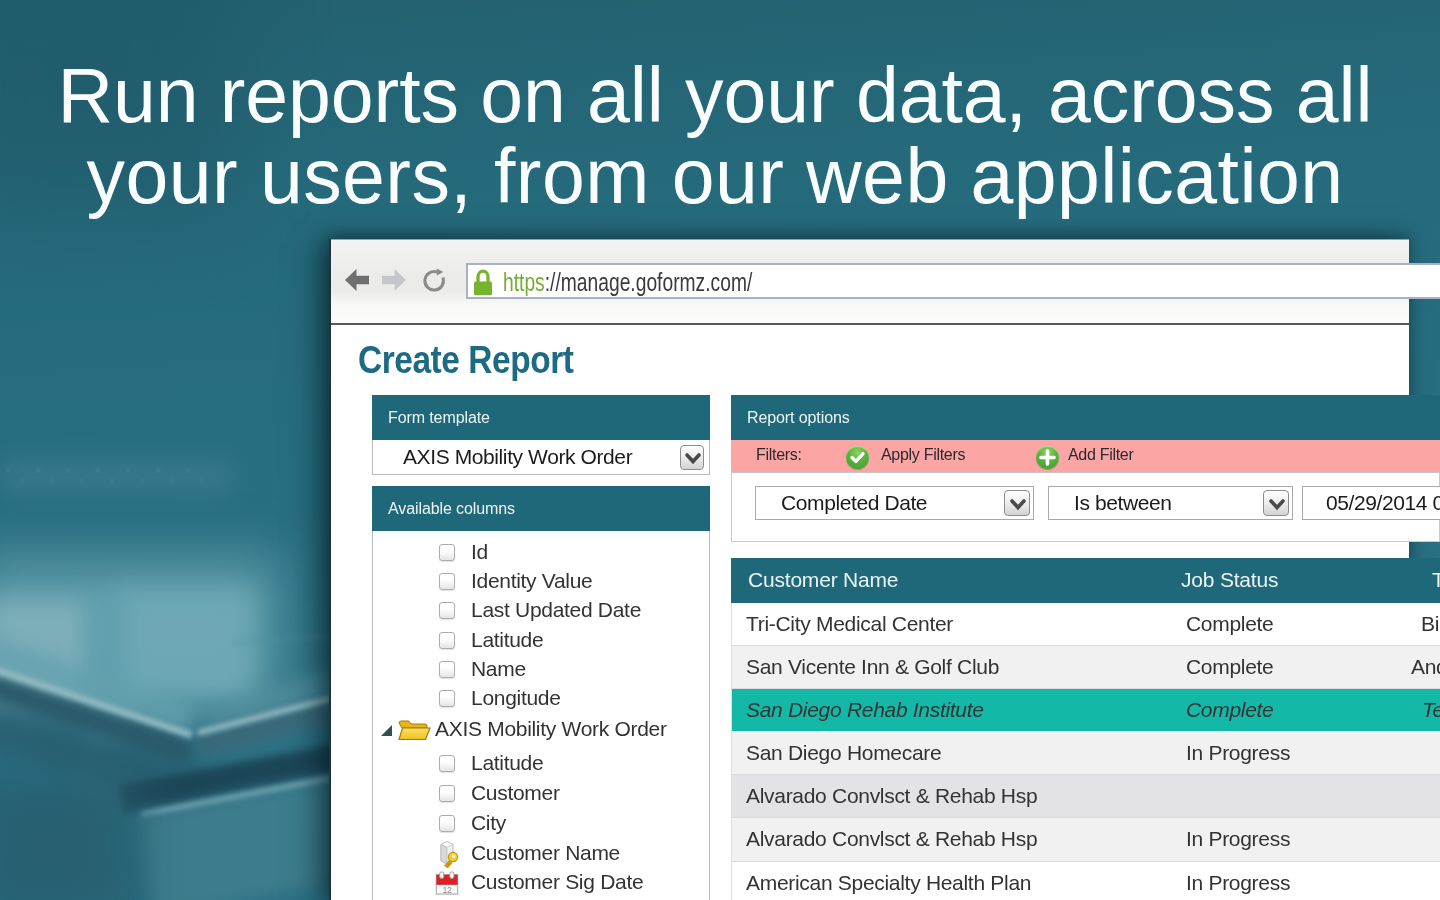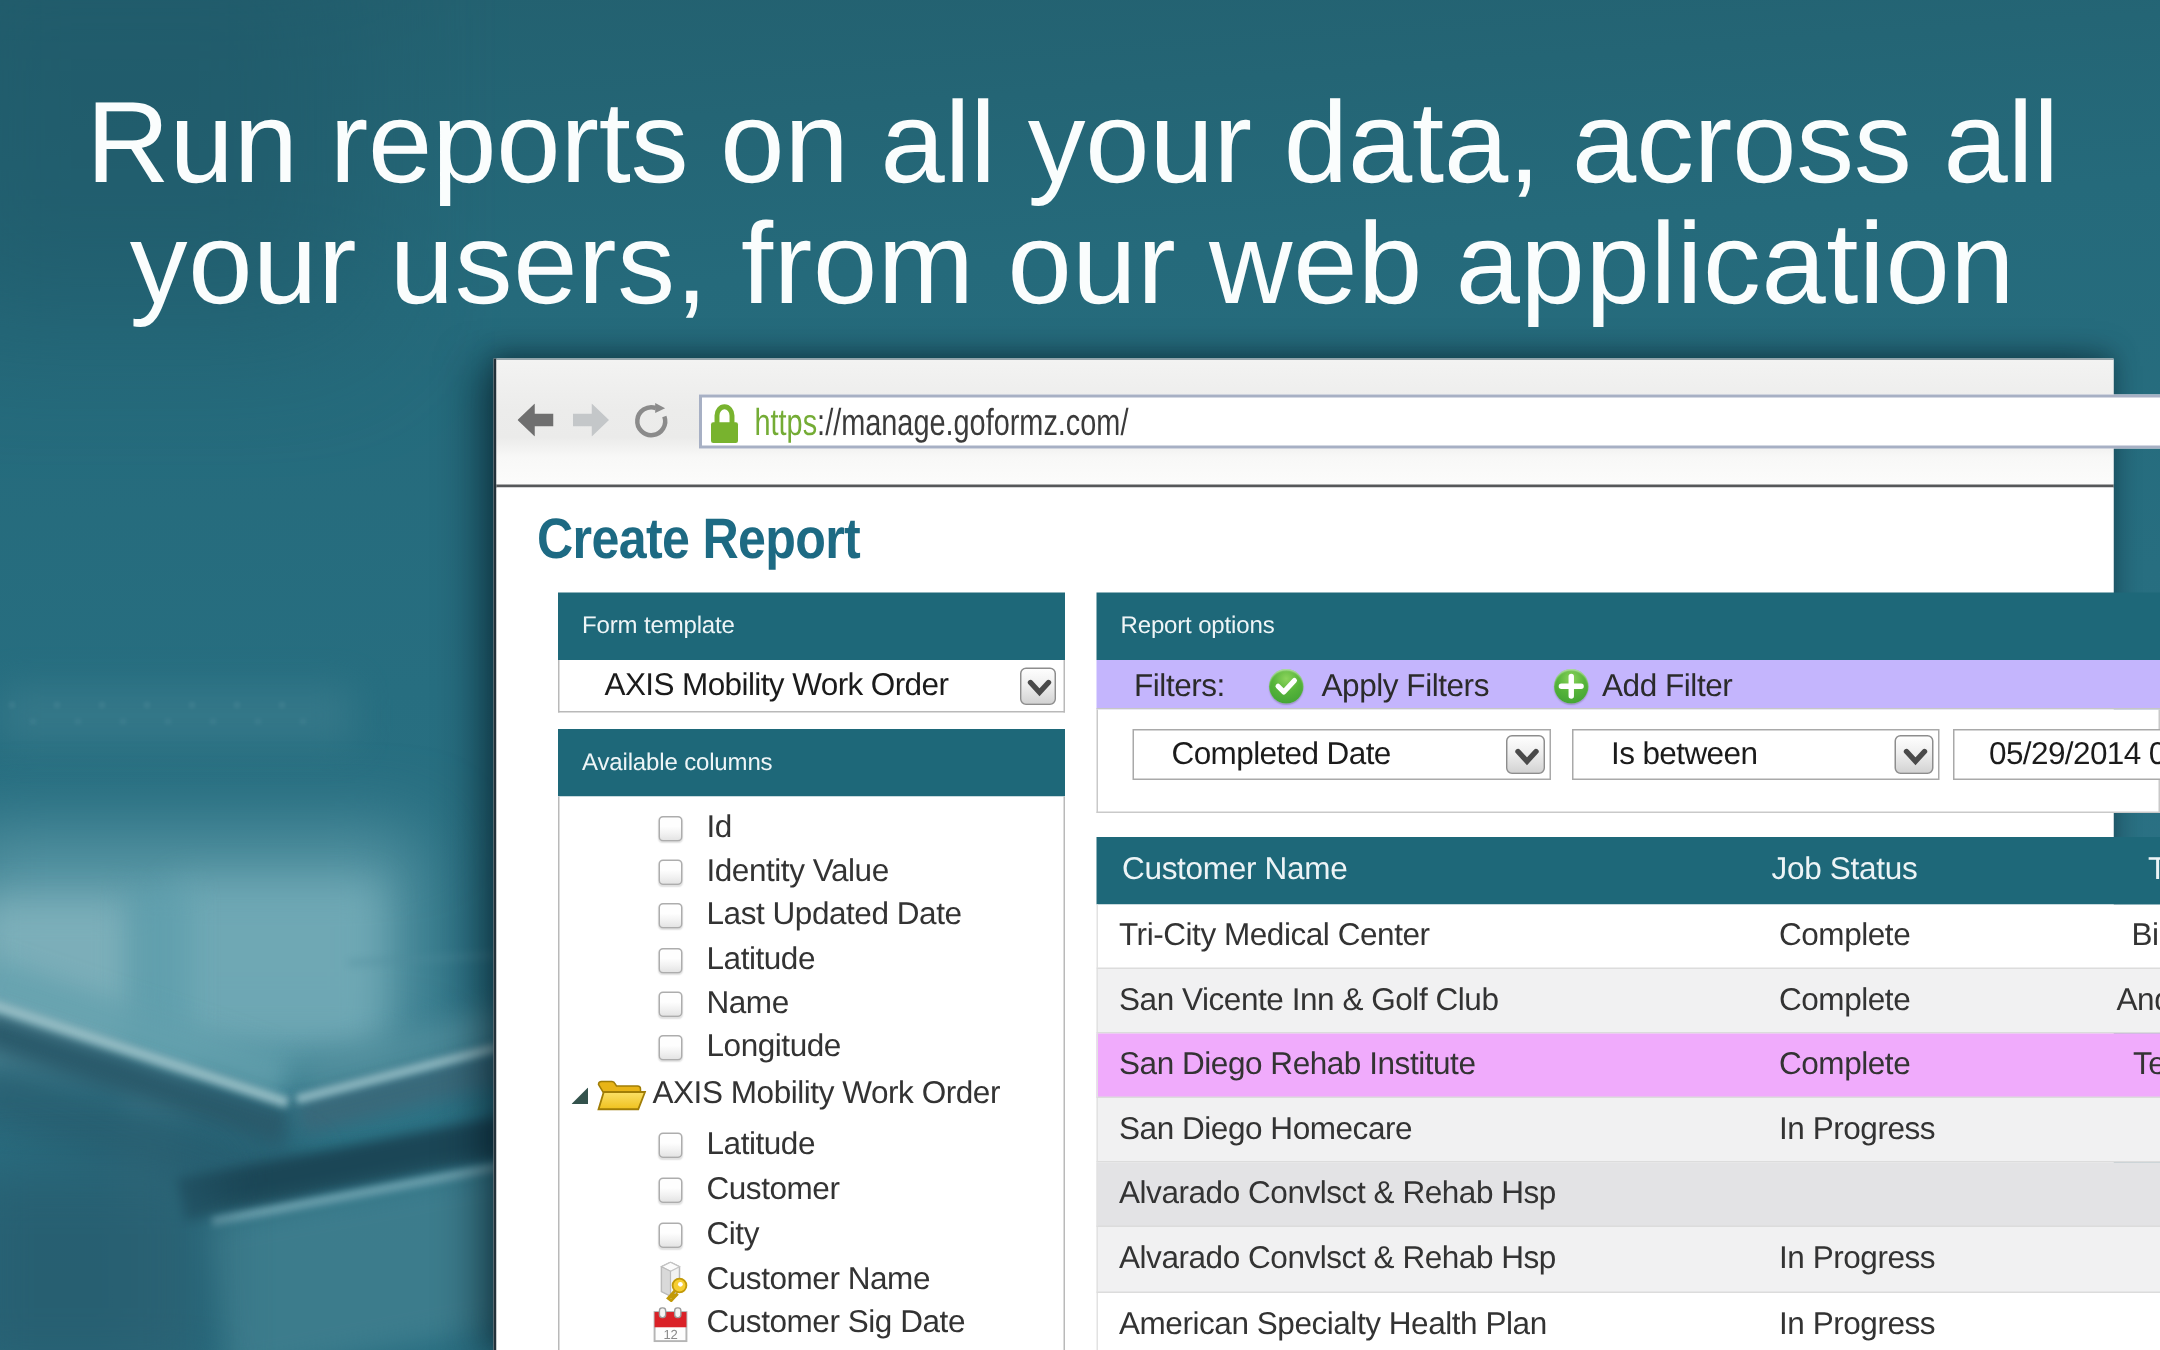--- a/index.html
+++ b/index.html
@@ -75,23 +75,23 @@
   .cbx {
     position:absolute; left:66px; top:6px; width:16px; height:17px;
     background:linear-gradient(#fefefe 40%, #f2f2f2 70%, #e4e4e4);
     border:1px solid #adadad; border-radius:3px;
     box-shadow:0 1px 1px rgba(0,0,0,0.12);
   }
   .frow { position:relative; height:32px; font-size:21px; color:#333; letter-spacing:-0.3px; }
   .frow .lbl { position:absolute; left:62px; top:3px; }
   .rightpanel { position:absolute; left:400px; top:156px; width:709px; }
   .filterbar {
-    position:relative; height:33px; background:#c4b5fd;
+    position:relative; height:33px; background:#fca5a5;
     border-bottom:1px solid #c6c6c6;
-    font-size:21px; color:#2b2b2b; letter-spacing:-0.3px;
+    font-size:16px; color:#2b2b2b; letter-spacing:-0.3px;
   }
   .ropts-body { position:relative; height:69px; background:#fff; border:1px solid #c9c9c9; border-top:none; }
   .fsel {
     position:absolute; top:13px; height:34px; background:#fff;
     border:1px solid #a9a9a9; font-size:21px; line-height:32px; color:#1b1b1b;
     letter-spacing:-0.4px;
   }
   .fsel .ddbtn { right:3px; top:3px; width:26px; height:26px; }
   .fsel .ddbtn svg { left:4px; top:7px; }
   .gcirc { position:absolute; width:23px; height:23px; border-radius:50%;
@@ -295,21 +295,21 @@
       <div class="drow" style="background:#fff;">
         <span class="c1">Tri-City Medical Center</span>
         <span class="c2">Complete</span>
         <span style="left:689px;">Billing</span>
       </div>
       <div class="drow" style="background:#f1f1f2;">
         <span class="c1">San Vicente Inn &amp; Golf Club</span>
         <span class="c2">Complete</span>
         <span style="left:679px;">Anderson</span>
       </div>
-      <div class="drow" style="background:#f0abfc;">
+      <div class="drow" style="background:#14b8a6;font-style:italic;">
         <span class="c1">San Diego Rehab Institute</span>
         <span class="c2">Complete</span>
         <span style="left:690px;">Ted</span>
       </div>
       <div class="drow" style="background:#f1f1f2;">
         <span class="c1">San Diego Homecare</span>
         <span class="c2">In Progress</span>
       </div>
       <div class="drow" style="background:#e3e3e5;">
         <span class="c1">Alvarado Convlsct &amp; Rehab Hsp</span>

